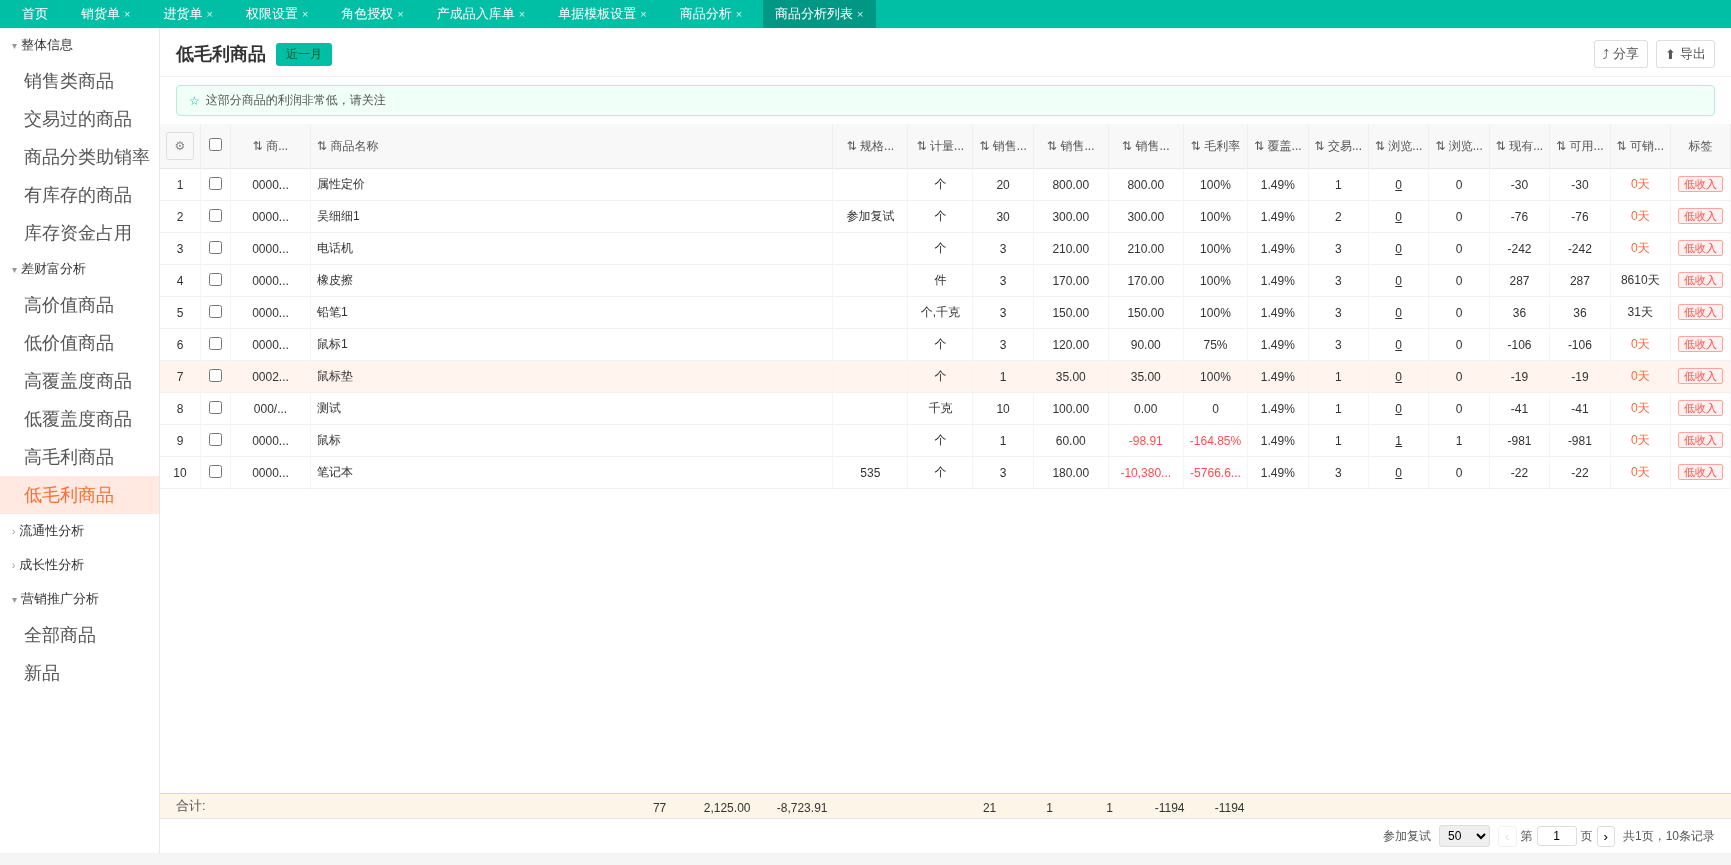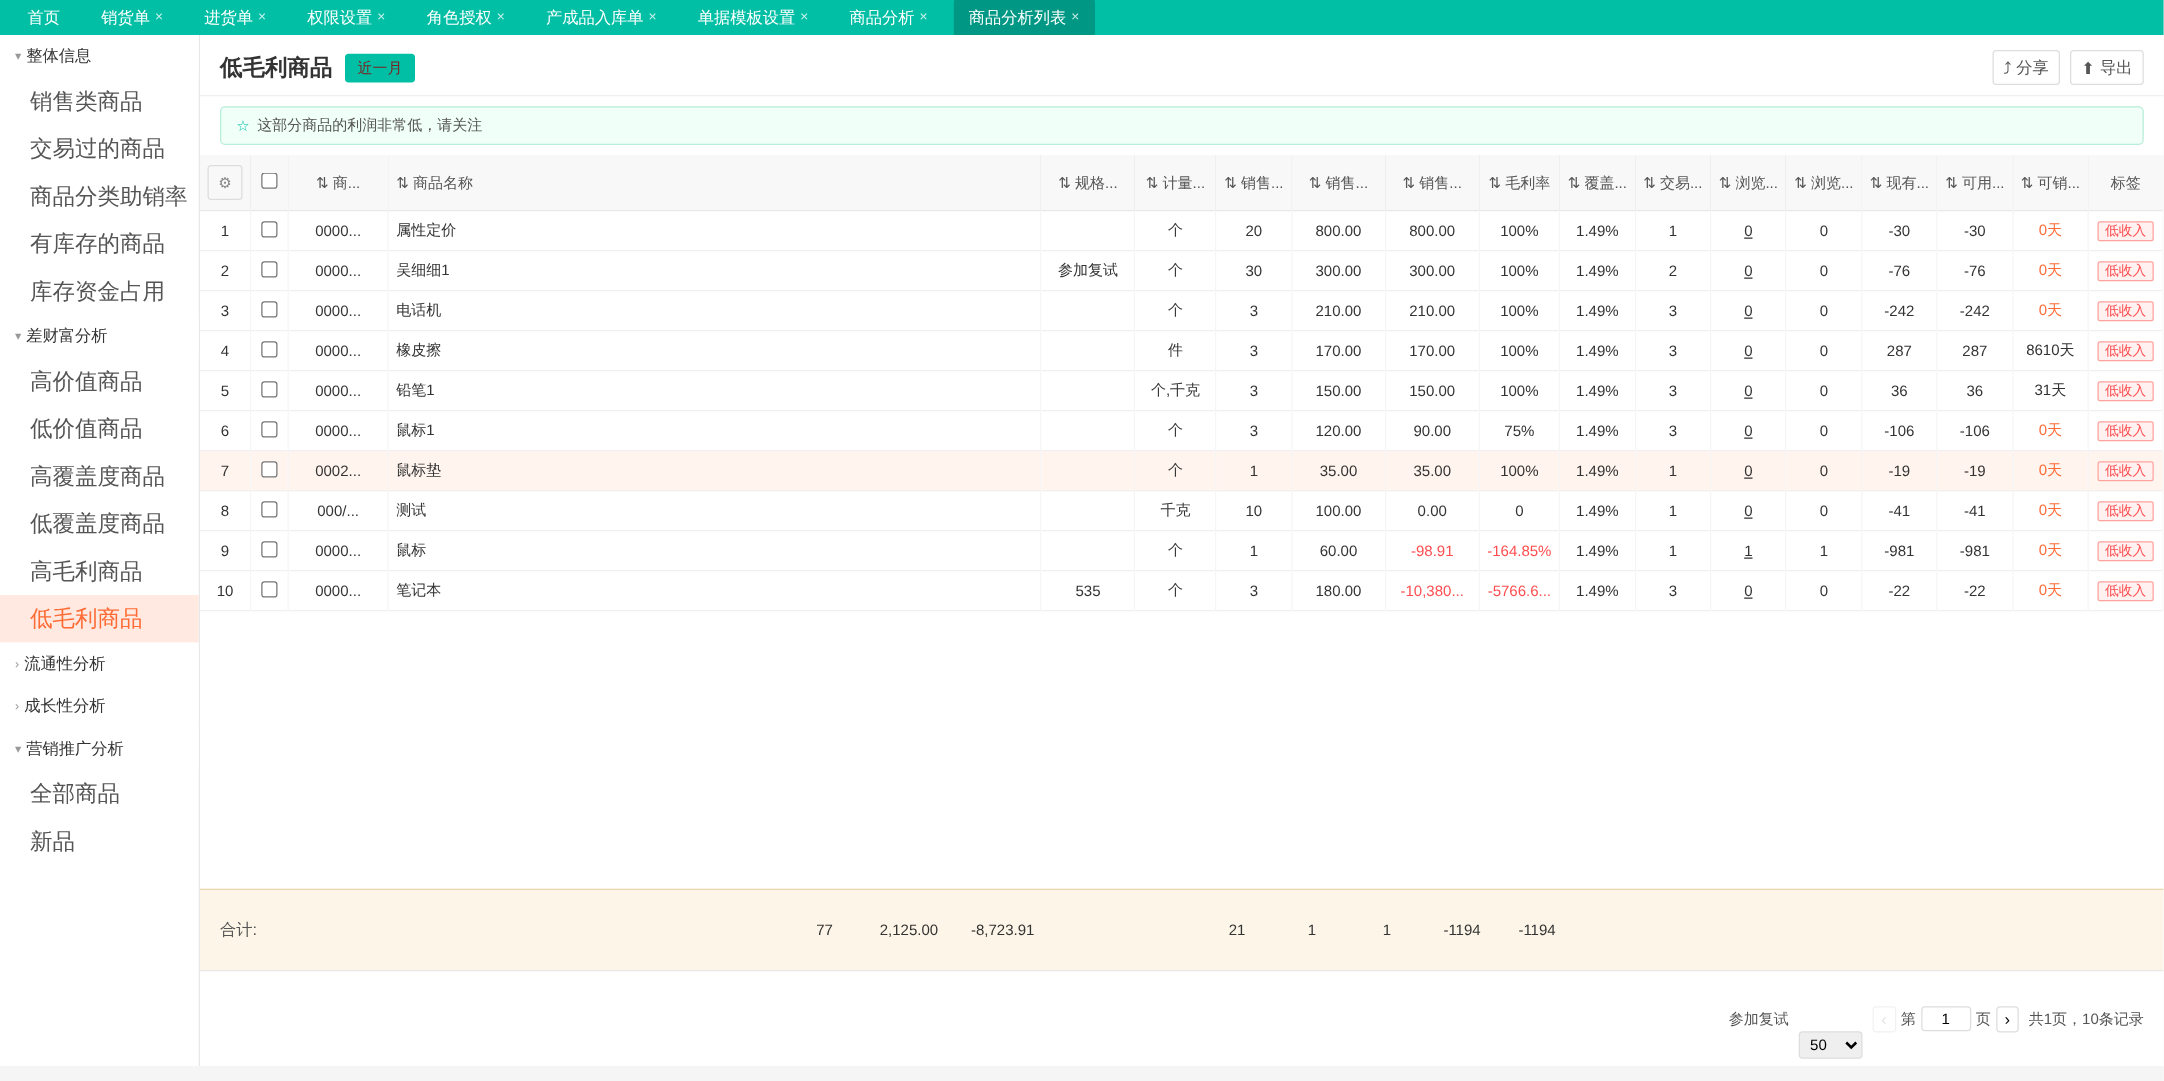--- a/index.html
+++ b/index.html
@@ -21,21 +21,21 @@
     .sidebar-group-title .arrow { font-size: 10px; color: #999; }
     .sidebar-item { padding: 7px 12px 7px 24px; font-size: 18px; color: #555; cursor: pointer; white-space: nowrap; }
     .sidebar-item.active { background: #ffe9e0; color: #ff6b35; }
     
     
     .main { flex: 1; display: flex; flex-direction: column; overflow: hidden; background: #fff; }
     
     
     .page-header { display: flex; align-items: center; padding: 12px 16px 8px; gap: 10px; border-bottom: 1px solid #f0f0f0; }
     .page-title { font-size: 18px; font-weight: 600; color: #333; }
-    .period-btn { background: #00bfa5; color: #7f1d1d; border: none; padding: 3px 10px; border-radius: 3px; cursor: pointer; font-size: 12px; }
+    .period-btn { background: #00bfa5; color: #14532d; border: none; padding: 3px 10px; border-radius: 3px; cursor: pointer; font-size: 12px; }
     .search-box { display: flex; align-items: center; border: 1px solid #ddd; border-radius: 4px; padding: 3px 8px; flex: 1; max-width: 300px; }
     .search-box input { border: none; outline: none; font-size: 12px; flex: 1; color: #999; }
     .search-icon { color: #999; }
     .header-actions { margin-left: auto; display: flex; gap: 8px; }
     .action-btn { display: flex; align-items: center; gap: 4px; color: #555; cursor: pointer; font-size: 13px; padding: 4px 8px; border: 1px solid #ddd; border-radius: 3px; background: #fff; }
     
     
     .alert-bar { background: #f0fff8; border: 1px solid #b7edd9; margin: 8px 16px; padding: 6px 12px; border-radius: 4px; color: #555; font-size: 12px; display: flex; align-items: center; gap: 6px; }
     .alert-icon { color: #00bfa5; }
     
@@ -50,28 +50,28 @@
     tbody td { padding: 7px 6px; text-align: center; border-right: 1px solid #f5f5f5; white-space: nowrap; }
     .td-left { text-align: left; }
     .tag-red { color: #ff4d4f; font-size: 11px; background: #fff1f0; border: 1px solid #ffa39e; padding: 1px 5px; border-radius: 2px; }
     .red-text { color: #ff4d4f; }
     .orange-text { color: #ff6b35; }
     .underline-link { text-decoration: underline; color: #333; cursor: pointer; }
     
     .settings-icon { width: 28px; height: 28px; display: flex; align-items: center; justify-content: center; cursor: pointer; color: #888; border: 1px solid #ddd; border-radius: 3px; }
     
     
-    .table-footer { background: #fdf6e8; border-top: 1px solid #e8d8b0; padding: 23px 16px; display: flex; align-items: center; gap: 0; }
+    .table-footer { background: #fdf6e8; border-top: 1px solid #e8d8b0; padding: 3px 16px; display: flex; align-items: flex-end; gap: 0; }
     .footer-label { font-size: 13px; color: #555; padding-right: 8px; }
     .footer-cells { display: flex; flex: 1; gap: 0; }
     .footer-cell { text-align: center; min-width: 60px; font-size: 12px; color: #333; }
     
     
     .pagination { display: flex; align-items: center; justify-content: flex-end; padding: 6px 16px; gap: 8px; border-top: 1px solid #e8e8e8; background: #fff; font-size: 12px; color: #555; }
-    .page-size-select { border: 1px solid #ddd; border-radius: 3px; padding: 2px 4px; font-size: 12px; margin-top: 42px; }
+    .page-size-select { border: 1px solid #ddd; border-radius: 3px; padding: 2px 4px; font-size: 12px; }
     .page-nav { display: flex; align-items: center; gap: 4px; }
     .page-btn { padding: 2px 6px; border: 1px solid #ddd; border-radius: 3px; cursor: pointer; background: #fff; }
     .page-btn:disabled { opacity: 0.4; cursor: not-allowed; }
     .page-input { width: 40px; border: 1px solid #ddd; border-radius: 3px; padding: 2px 4px; text-align: center; font-size: 12px; }
 
     .col-seq { width: 36px; }
     .col-check { width: 30px; }
     .col-code { width: 80px; }
     .col-spec { width: 75px; }
     .col-unit { width: 65px; }

